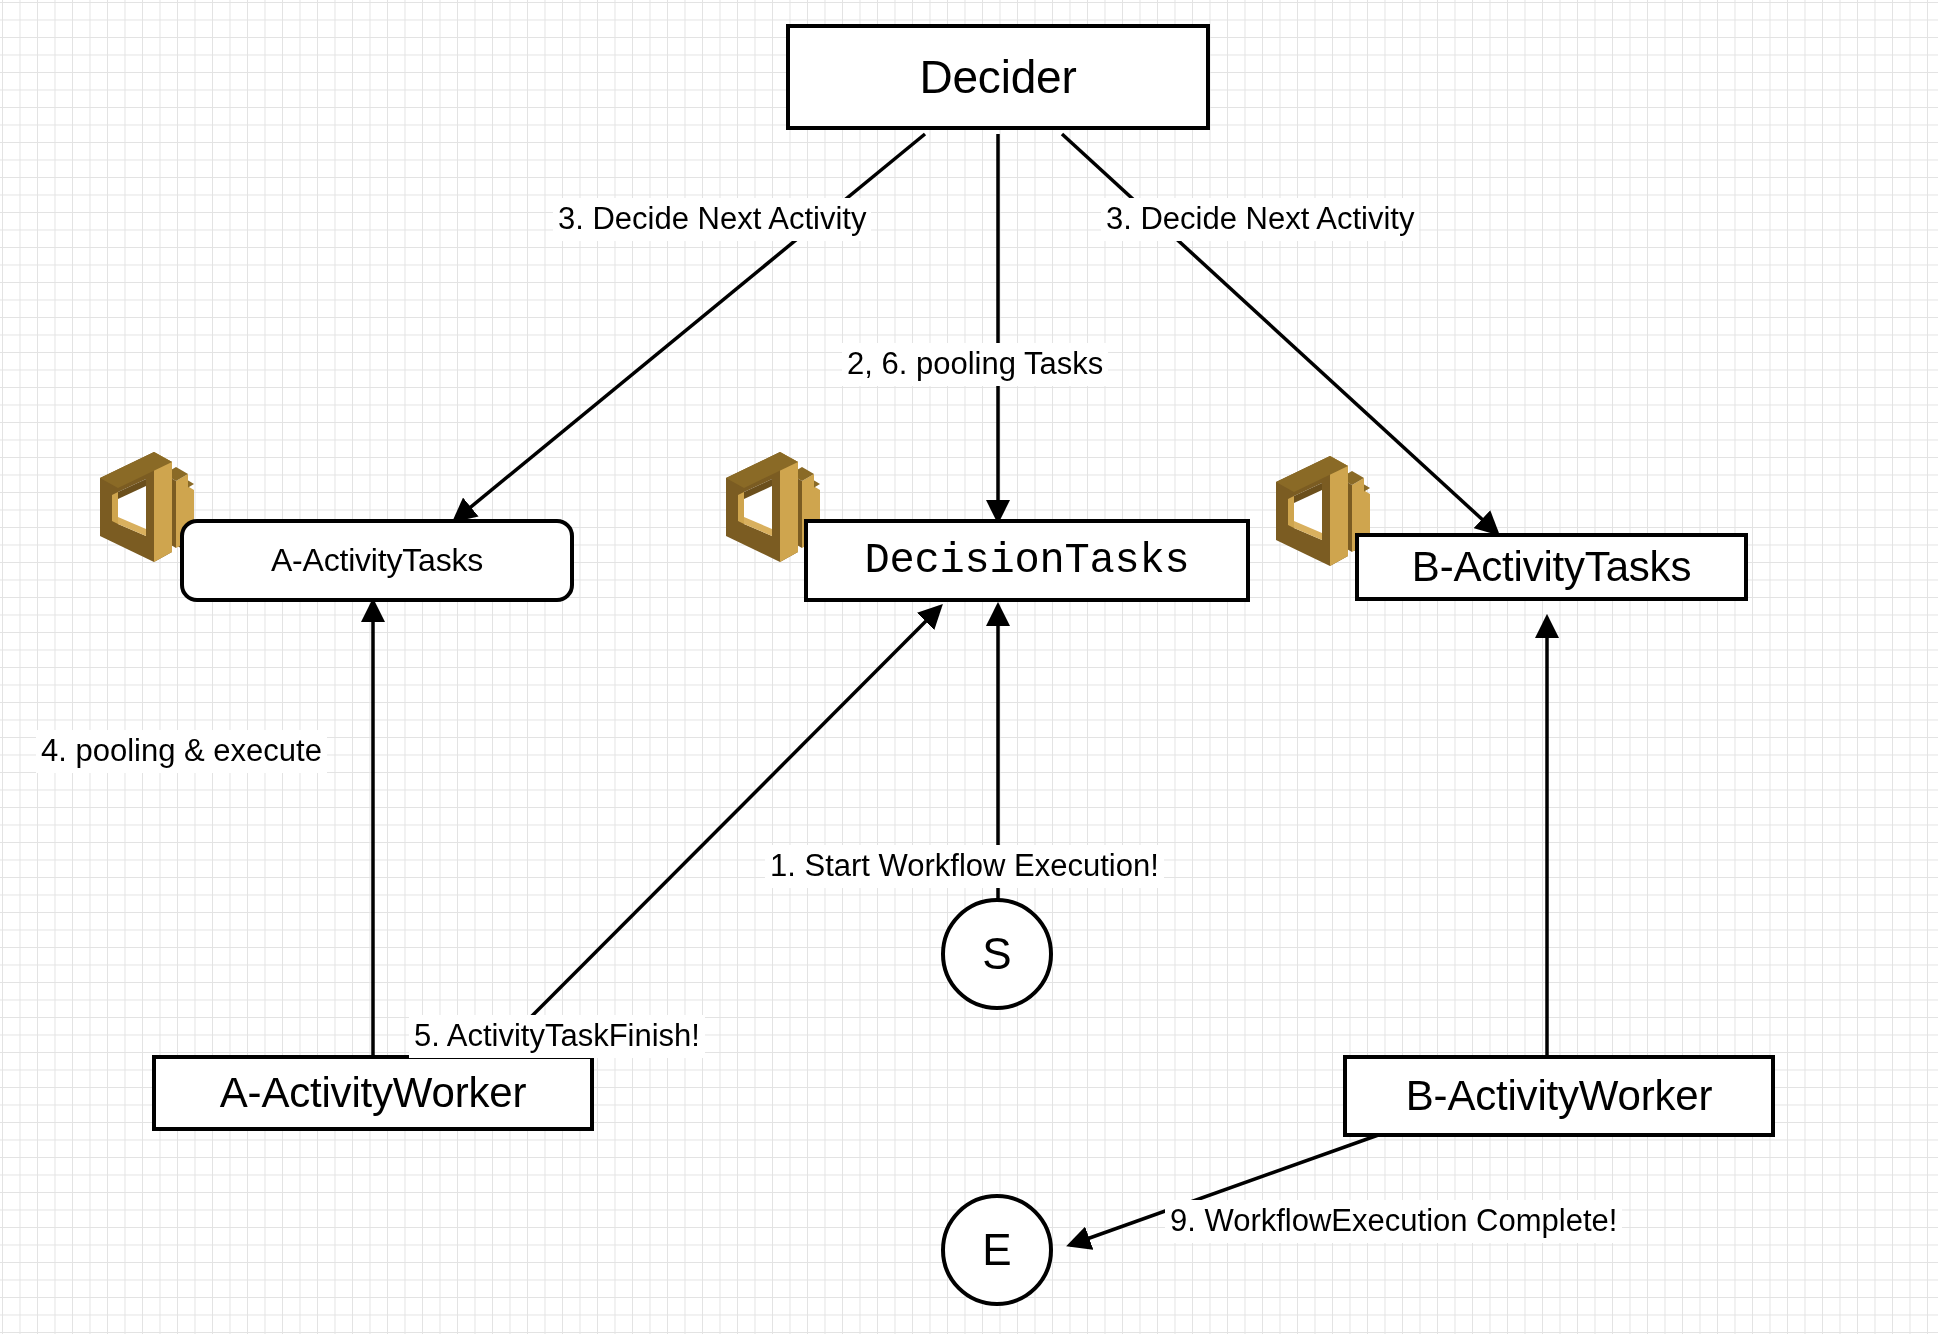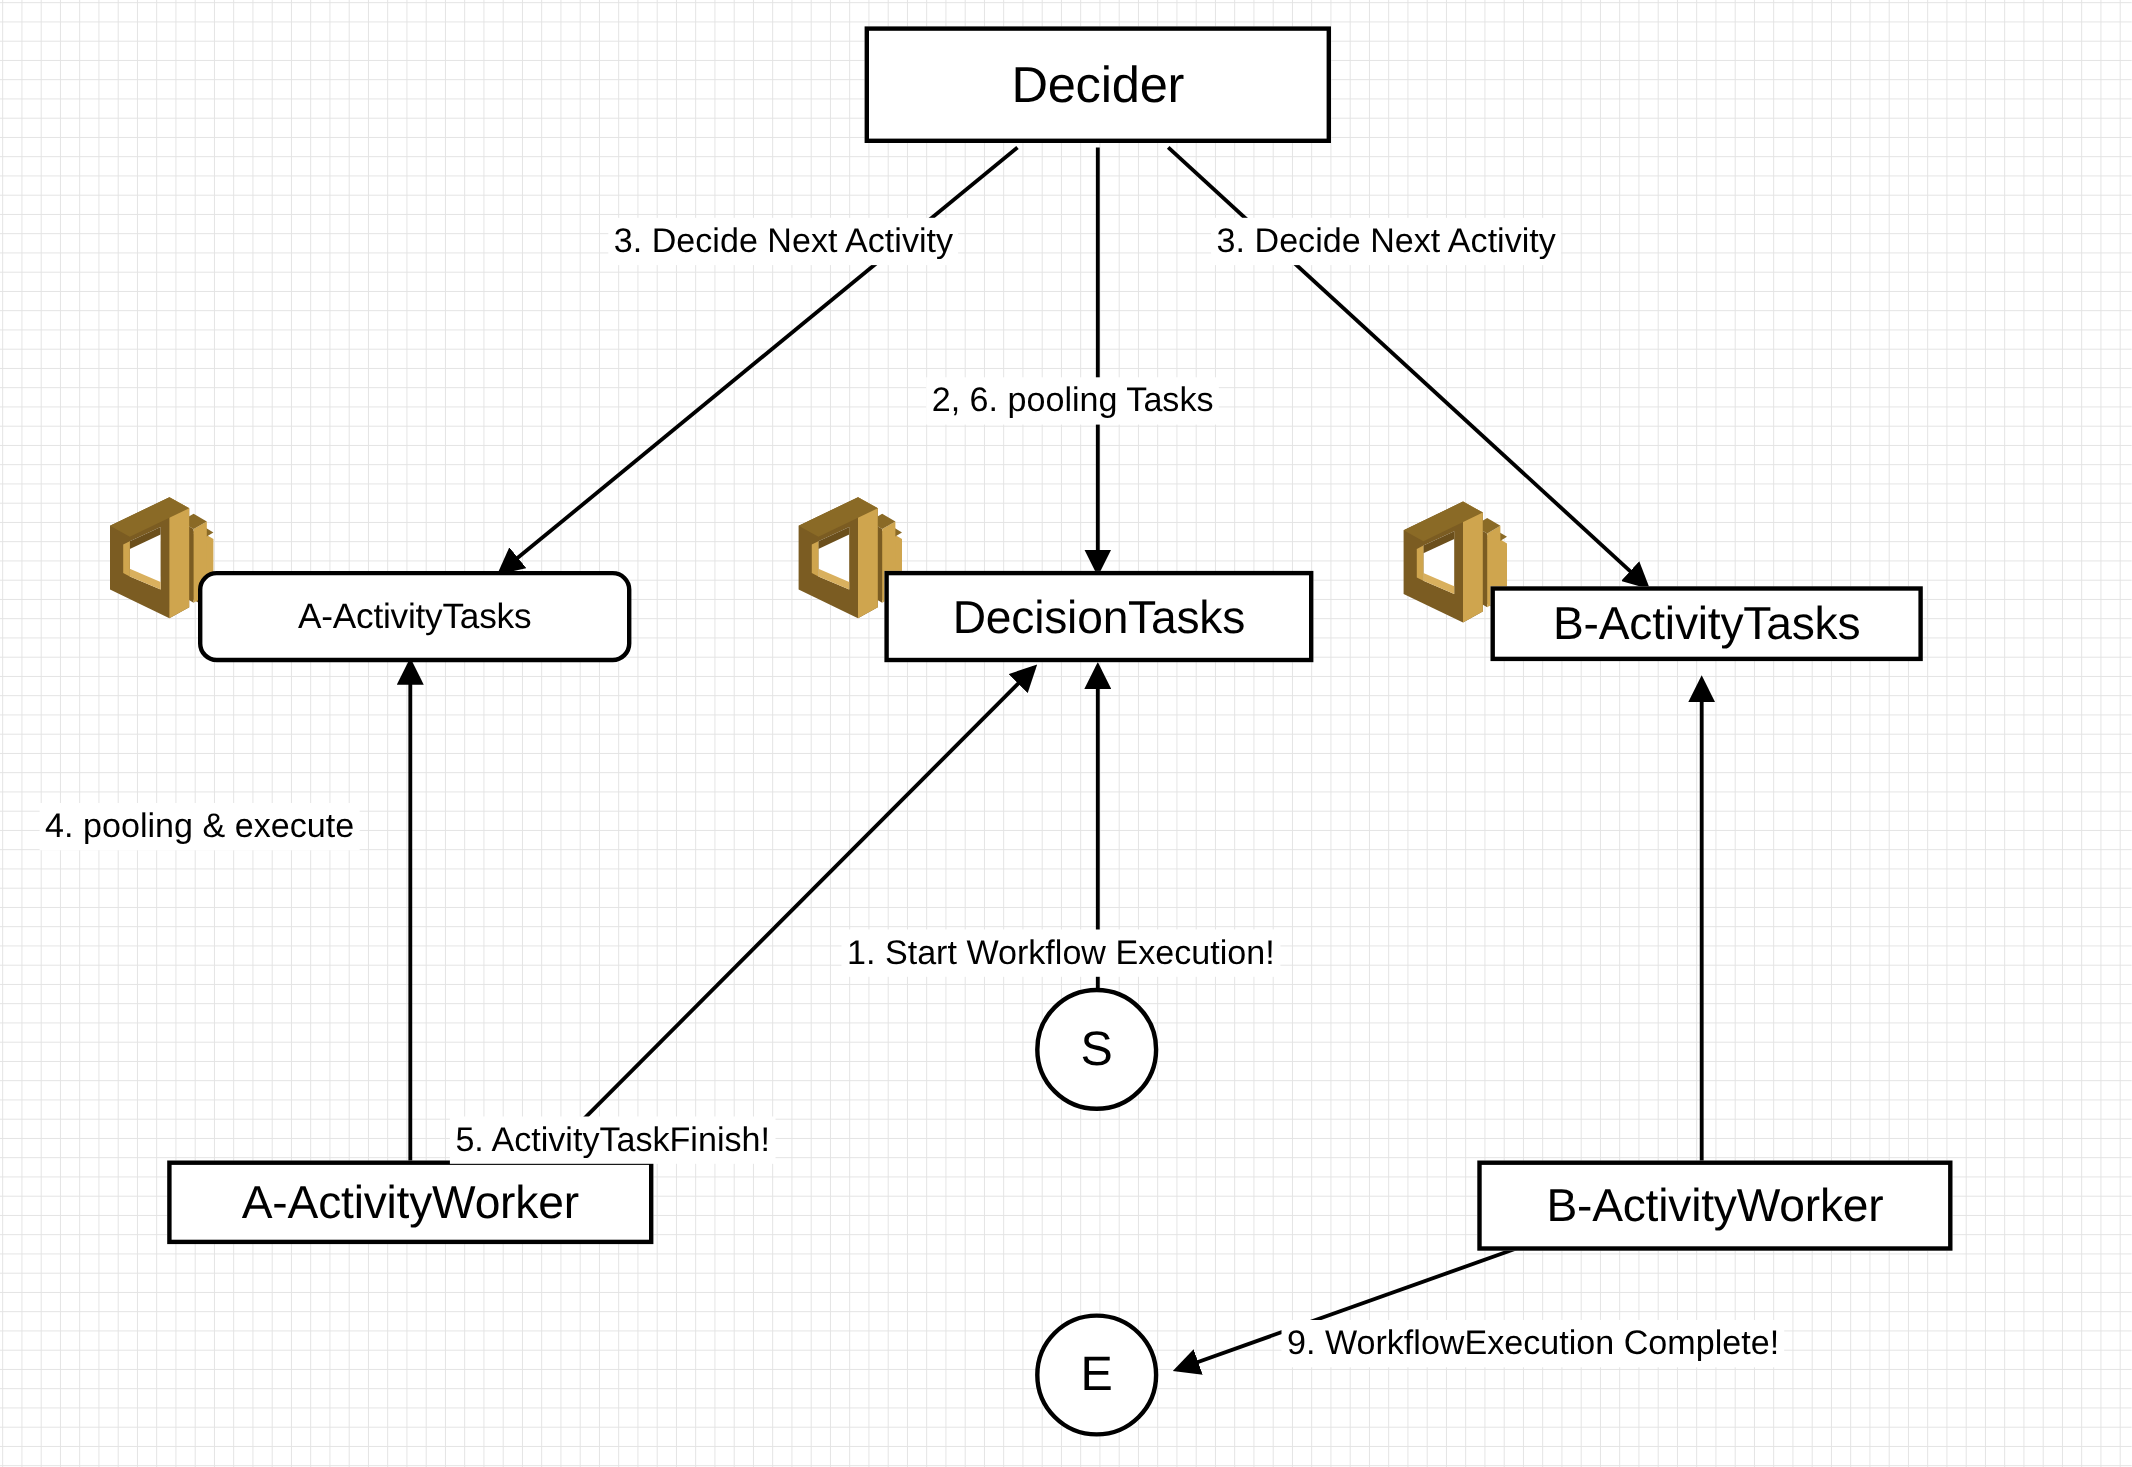--- a/index.html
+++ b/index.html
@@ -164,21 +164,21 @@
   </svg>
 
   <div class="node-box" style="left:786px; top:24px; width:424px; height:106px; font-size:46px;">
     <span>Decider</span>
   </div>
 
   <div class="node-box" style="left:180px; top:519px; width:394px; height:83px; font-size:32px;border-radius:17px;">
     <span>A-ActivityTasks</span>
   </div>
 
-  <div class="node-box" style="left:804px; top:519px; width:390px; height:83px; font-size:42px;">
+  <div class="node-box" style="left:804px; top:519px; width:446px; height:83px; font-size:42px;font-family:Liberation Mono, monospace;">
     <span>DecisionTasks</span>
   </div>
 
   <div class="node-box" style="left:1355px; top:533px; width:393px; height:68px; font-size:42px;">
     <span>B-ActivityTasks</span>
   </div>
 
   <div class="node-box" style="left:152px; top:1055px; width:442px; height:76px; font-size:42px;">
     <span>A-ActivityWorker</span>
   </div>

